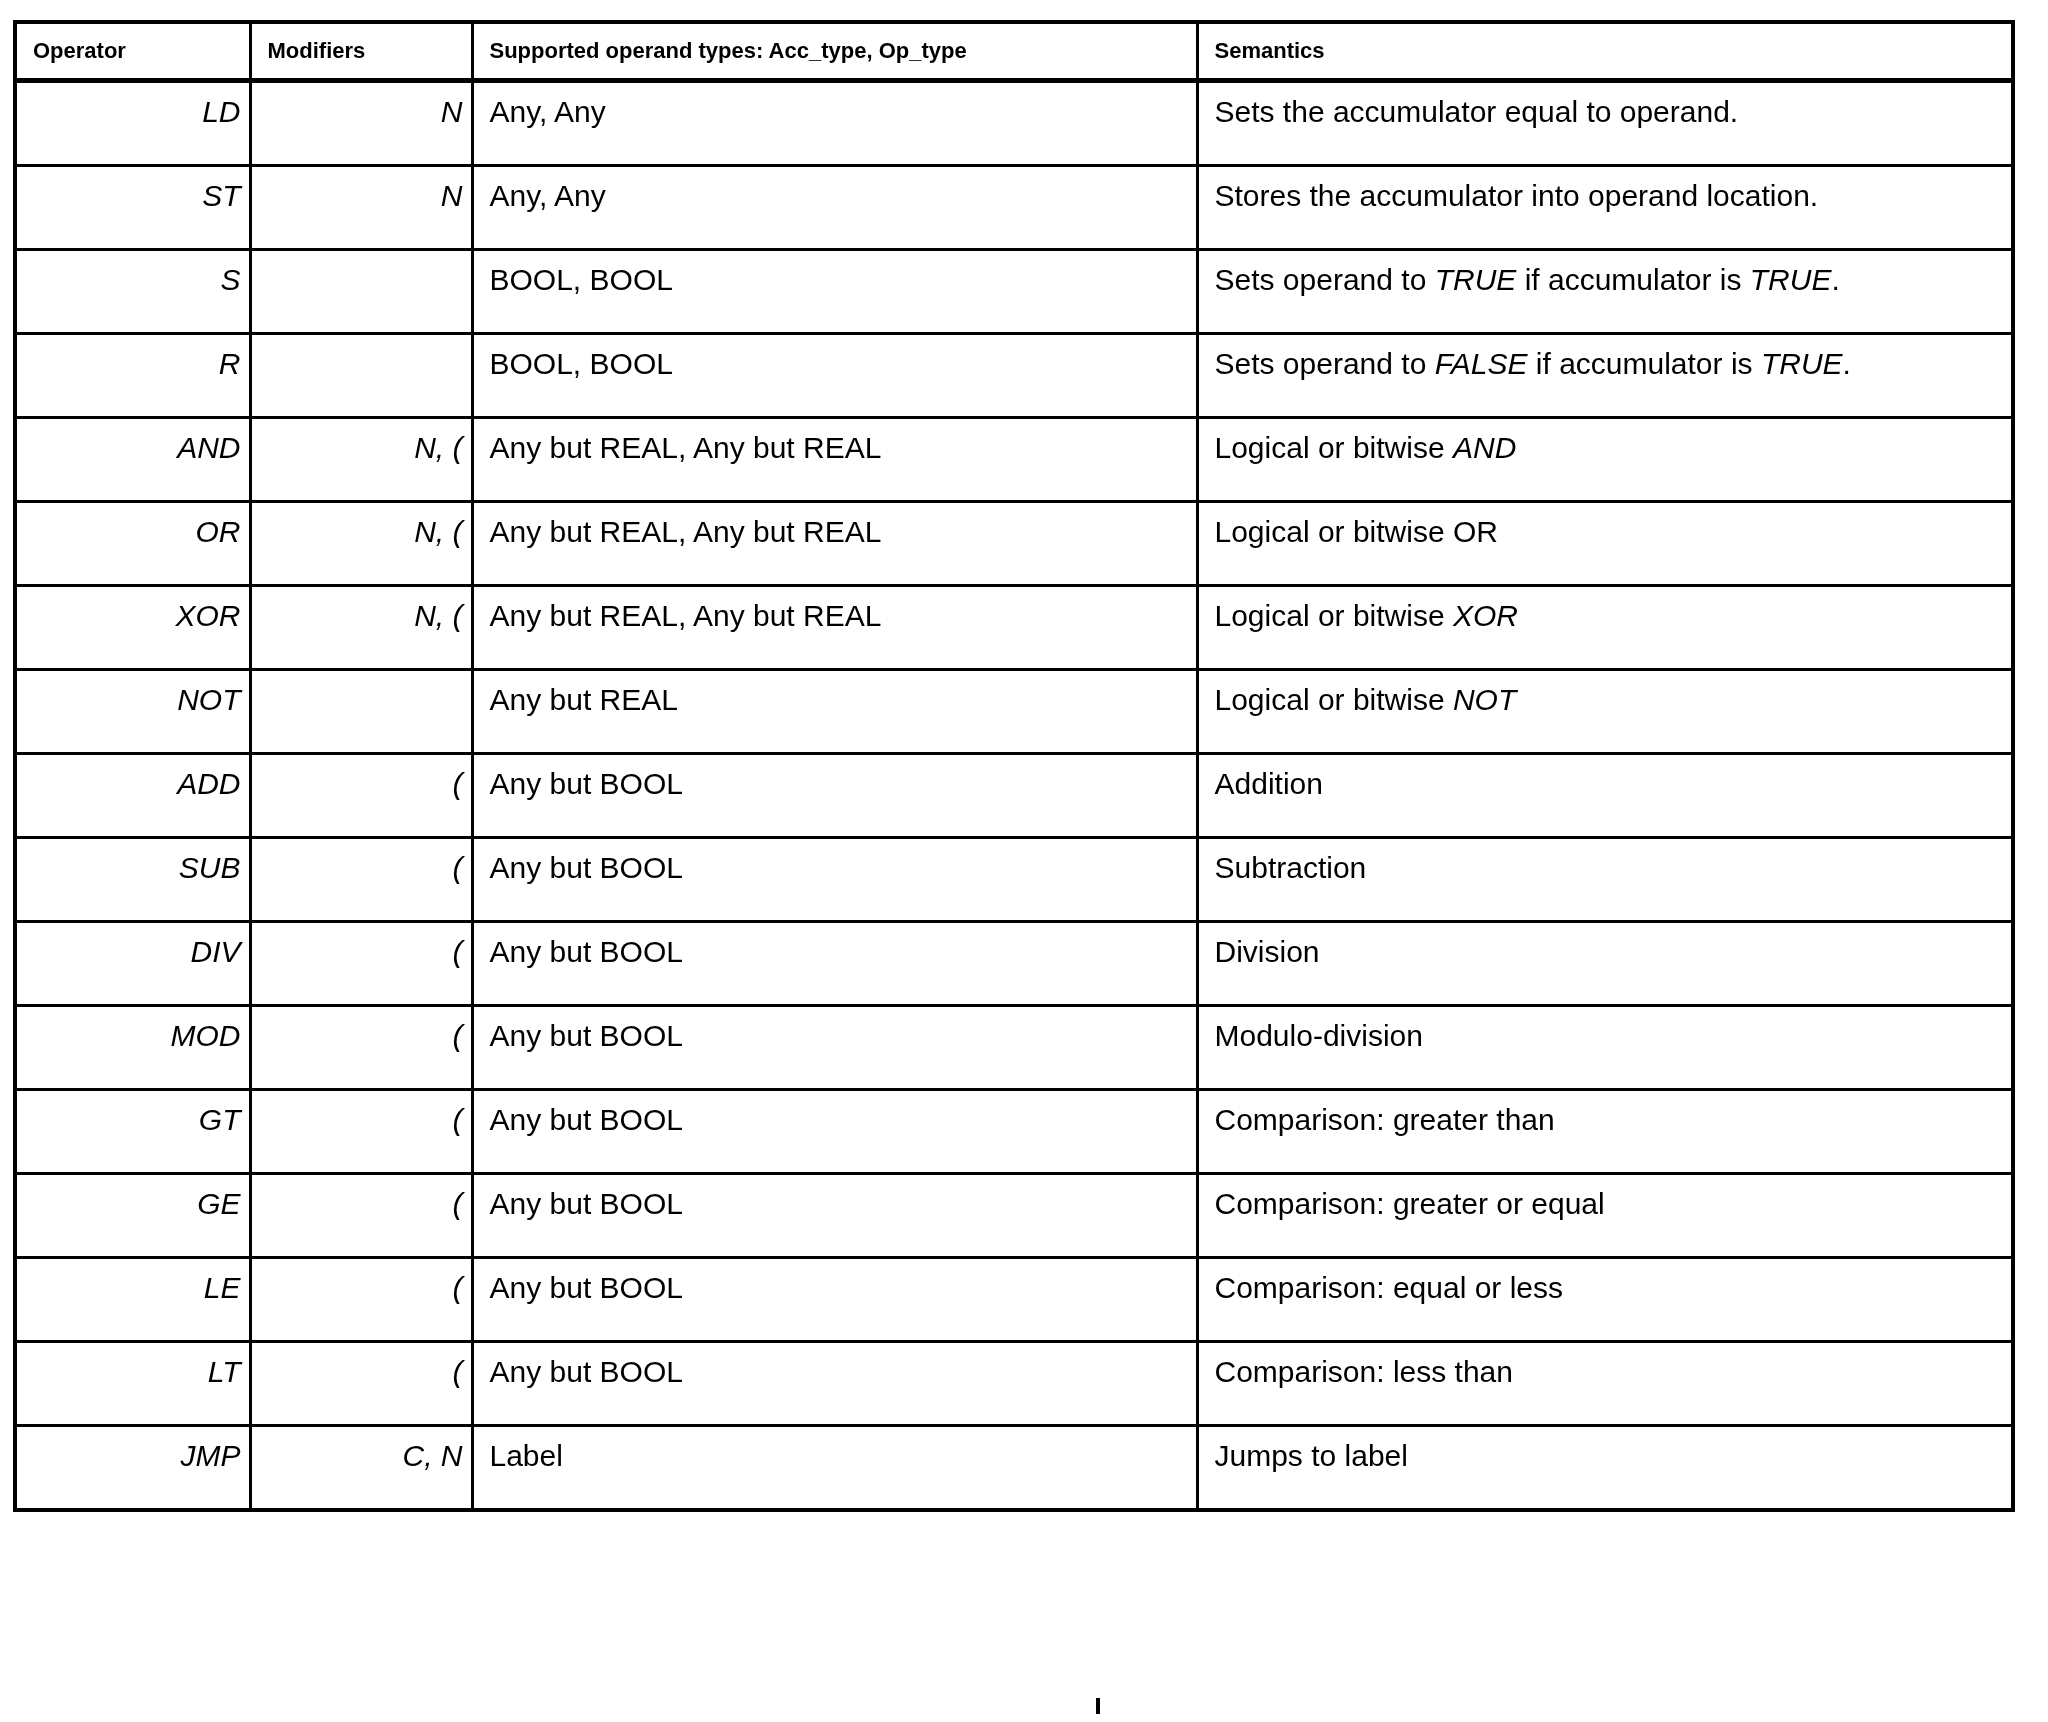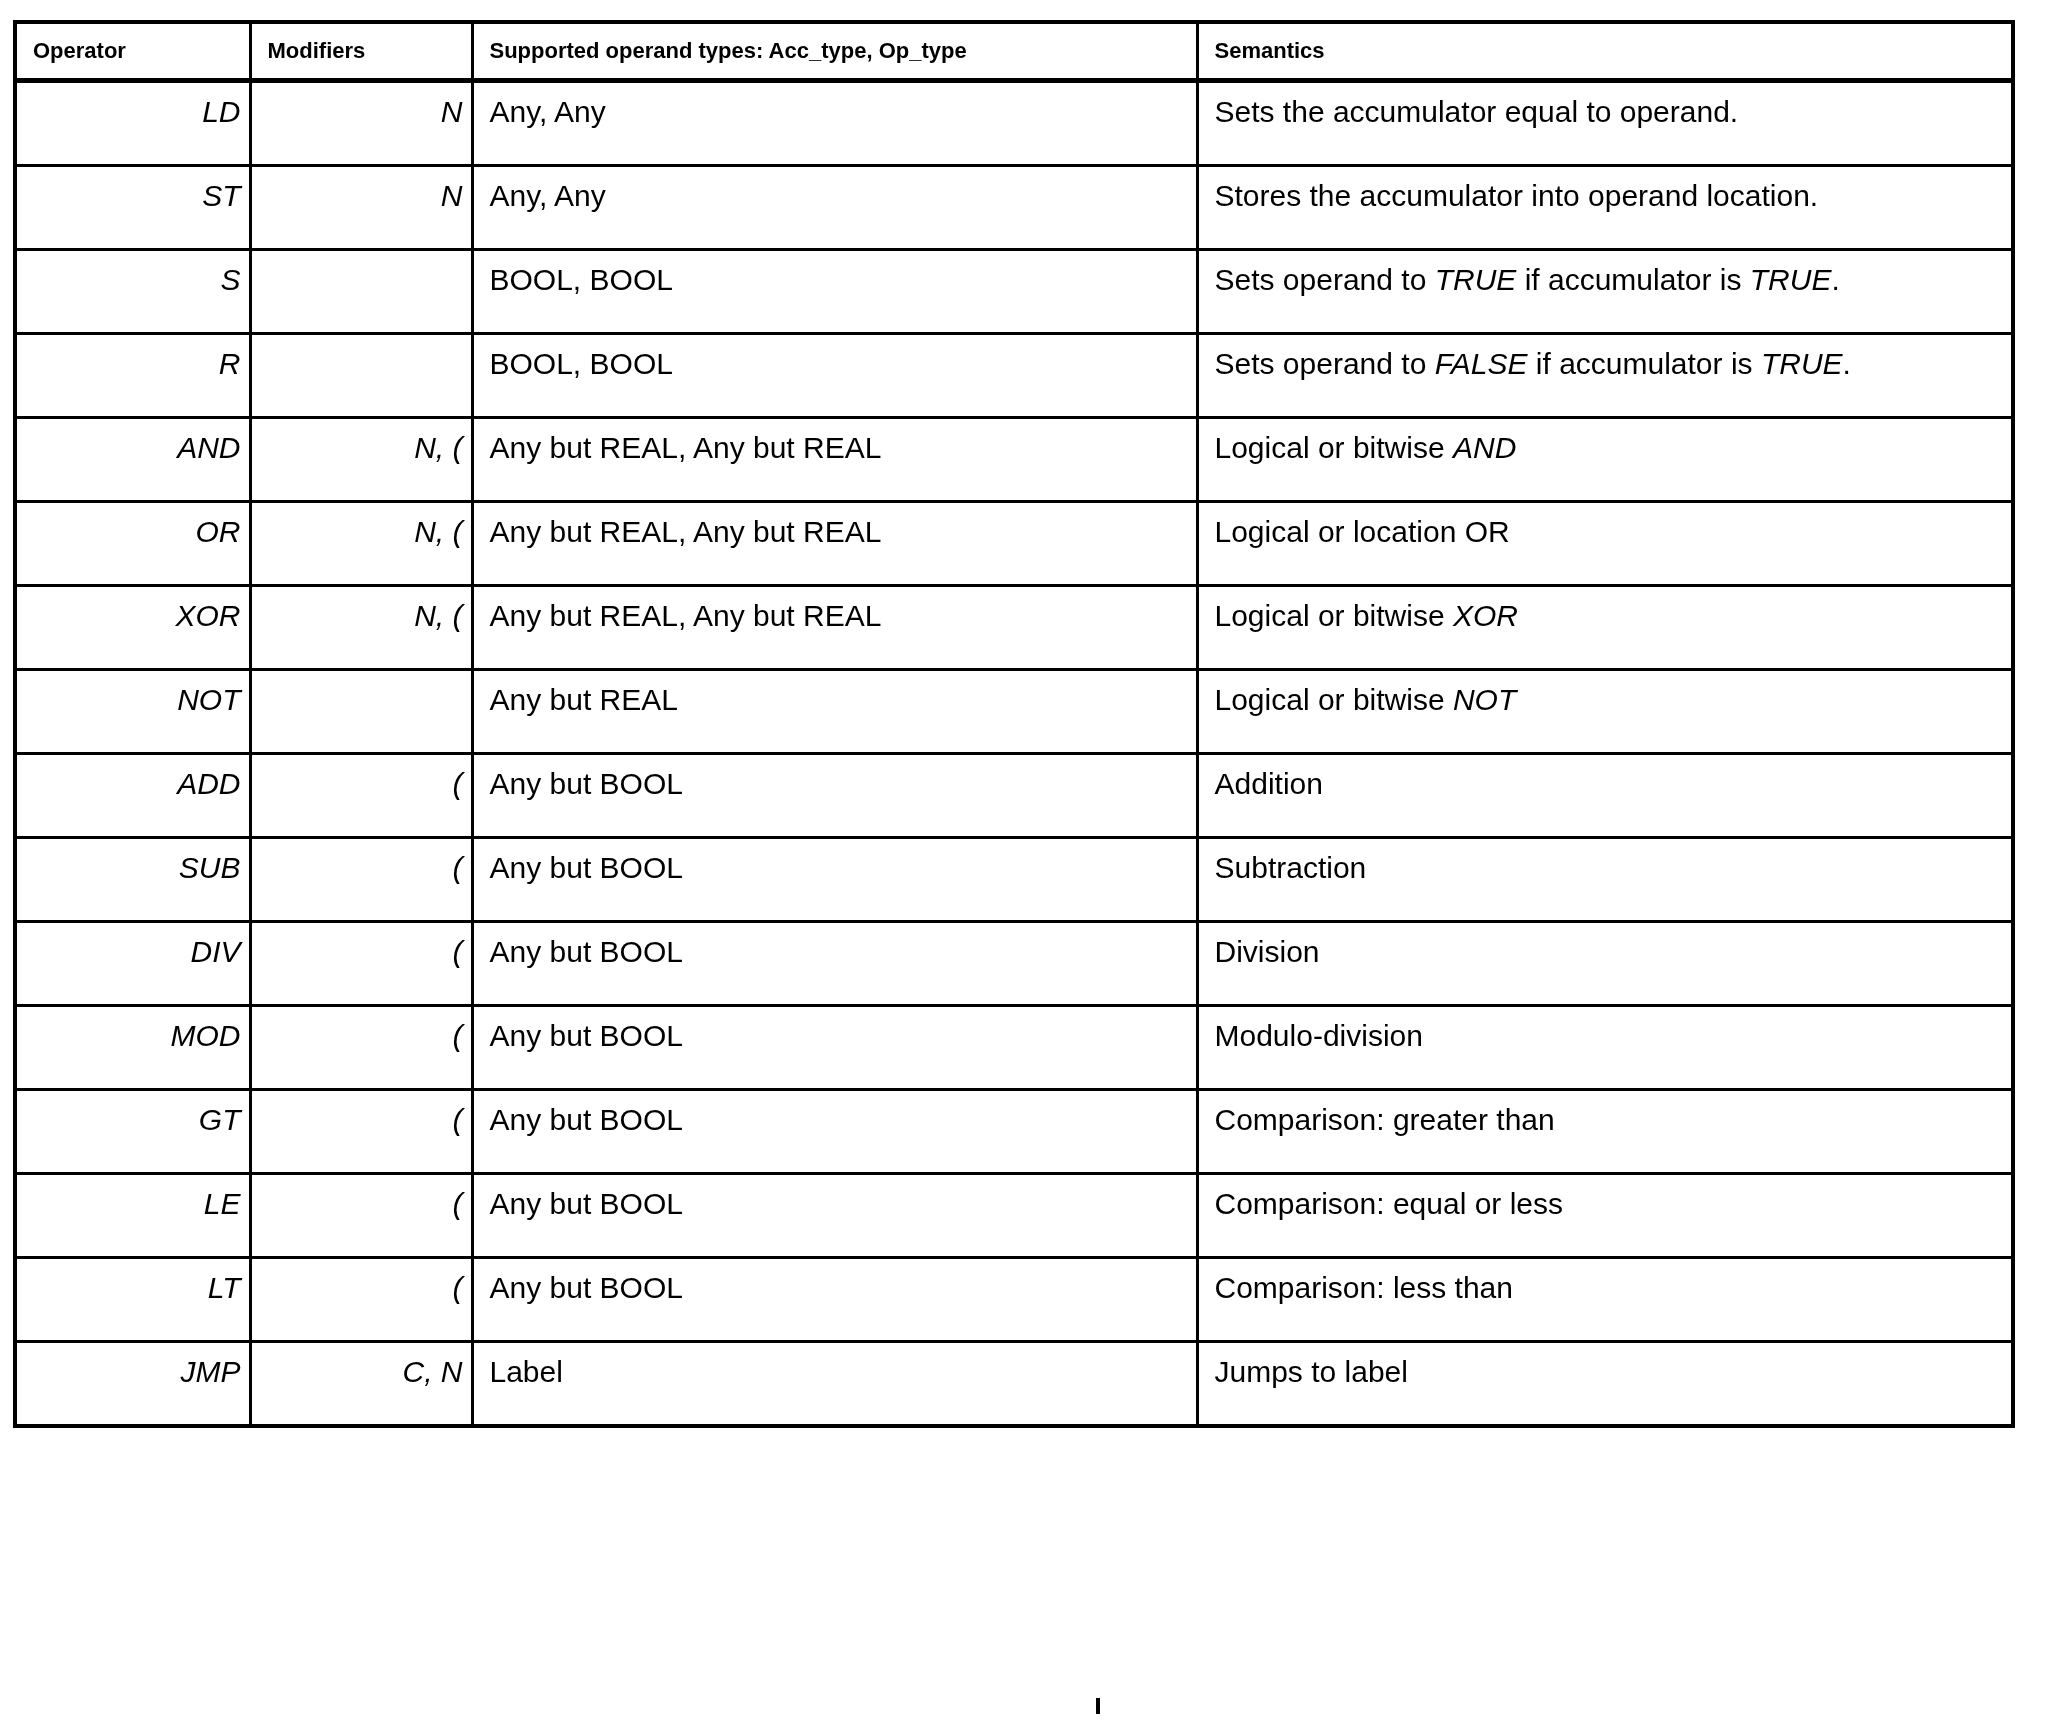--- a/index.html
+++ b/index.html
@@ -109,21 +109,21 @@
       <tr>
         <td class="cell-operator">AND</td>
         <td class="cell-modifiers">N, (</td>
         <td class="cell-operands">Any but REAL, Any but REAL</td>
         <td class="cell-semantics">Logical or bitwise <i>AND</i></td>
       </tr>
       <tr>
         <td class="cell-operator">OR</td>
         <td class="cell-modifiers">N, (</td>
         <td class="cell-operands">Any but REAL, Any but REAL</td>
-        <td class="cell-semantics">Logical or location OR</td>
+        <td class="cell-semantics">Logical or bitwise OR</td>
       </tr>
       <tr>
         <td class="cell-operator">XOR</td>
         <td class="cell-modifiers">N, (</td>
         <td class="cell-operands">Any but REAL, Any but REAL</td>
         <td class="cell-semantics">Logical or bitwise <i>XOR</i></td>
       </tr>
       <tr>
         <td class="cell-operator">NOT</td>
         <td class="cell-modifiers"></td>
@@ -154,20 +154,26 @@
         <td class="cell-operands">Any but BOOL</td>
         <td class="cell-semantics">Modulo-division</td>
       </tr>
       <tr>
         <td class="cell-operator">GT</td>
         <td class="cell-modifiers">(</td>
         <td class="cell-operands">Any but BOOL</td>
         <td class="cell-semantics">Comparison: greater than</td>
       </tr>
       <tr>
+        <td class="cell-operator">GE</td>
+        <td class="cell-modifiers">(</td>
+        <td class="cell-operands">Any but BOOL</td>
+        <td class="cell-semantics">Comparison: greater or equal</td>
+      </tr>
+      <tr>
         <td class="cell-operator">LE</td>
         <td class="cell-modifiers">(</td>
         <td class="cell-operands">Any but BOOL</td>
         <td class="cell-semantics">Comparison: equal or less</td>
       </tr>
       <tr>
         <td class="cell-operator">LT</td>
         <td class="cell-modifiers">(</td>
         <td class="cell-operands">Any but BOOL</td>
         <td class="cell-semantics">Comparison: less than</td>

